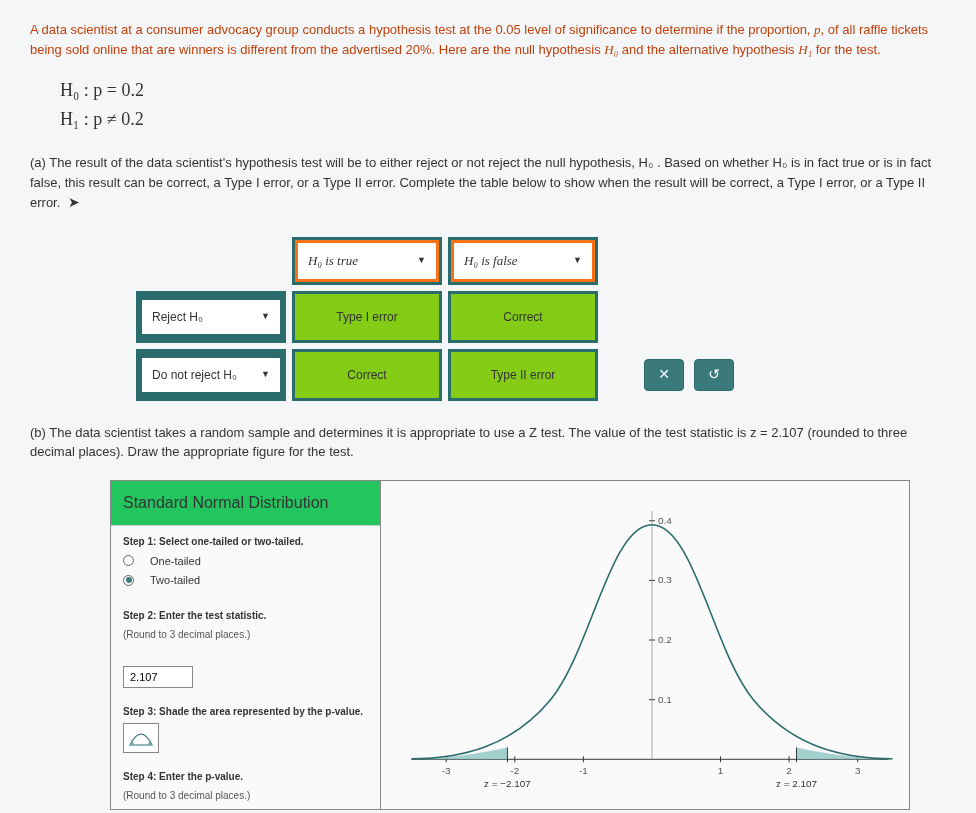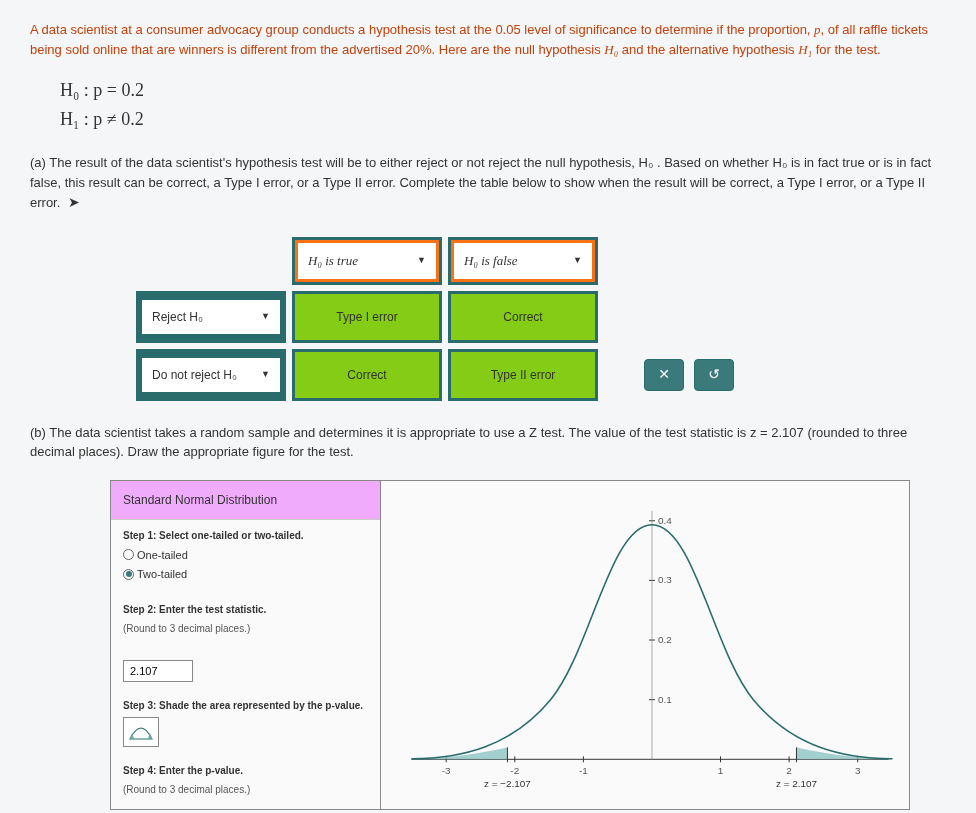--- a/index.html
+++ b/index.html
@@ -85,28 +85,28 @@
       background: #fafafa;
     }
     .steps-panel {
       width: 270px;
       border-right: 1px solid #888;
       padding: 0;
       font-size: 11px;
     }
     .dist-title {
       padding: 10px 12px;
-      font-size: 12px;
+      font-size: 16px;
       border-bottom: 1px solid #ccc;
-      background: #f0abfc;
+      background: #22c55e;
     }
     .step-block { padding: 8px 12px; }
     .step-label { font-weight: bold; font-size: 10px; margin-bottom: 4px; }
     .step-sublabel { font-size: 10px; color: #555; margin-bottom: 4px; }
-    .radio-option { display: flex; align-items: center; gap: 3px; margin: 3px 0; font-size: 11px; }
+    .radio-option { display: flex; align-items: center; gap: 16px; margin: 3px 0; font-size: 11px; }
     .radio-circle { width: 11px; height: 11px; border: 1px solid #666; border-radius: 50%; display: inline-flex; align-items: center; justify-content: center; }
     .radio-circle.selected::after { content: ''; width: 6px; height: 6px; background: #3a7a7a; border-radius: 50%; }
     .text-input { border: 1px solid #888; padding: 4px 6px; width: 70px; font-size: 11px; background: #fff; margin-top: 20px; }
     .shade-btn {
       width: 36px; height: 30px;
       border: 1px solid #888;
       background: #fff;
       display: flex; align-items: center; justify-content: center;
       cursor: pointer;
       margin-top: 4px;

